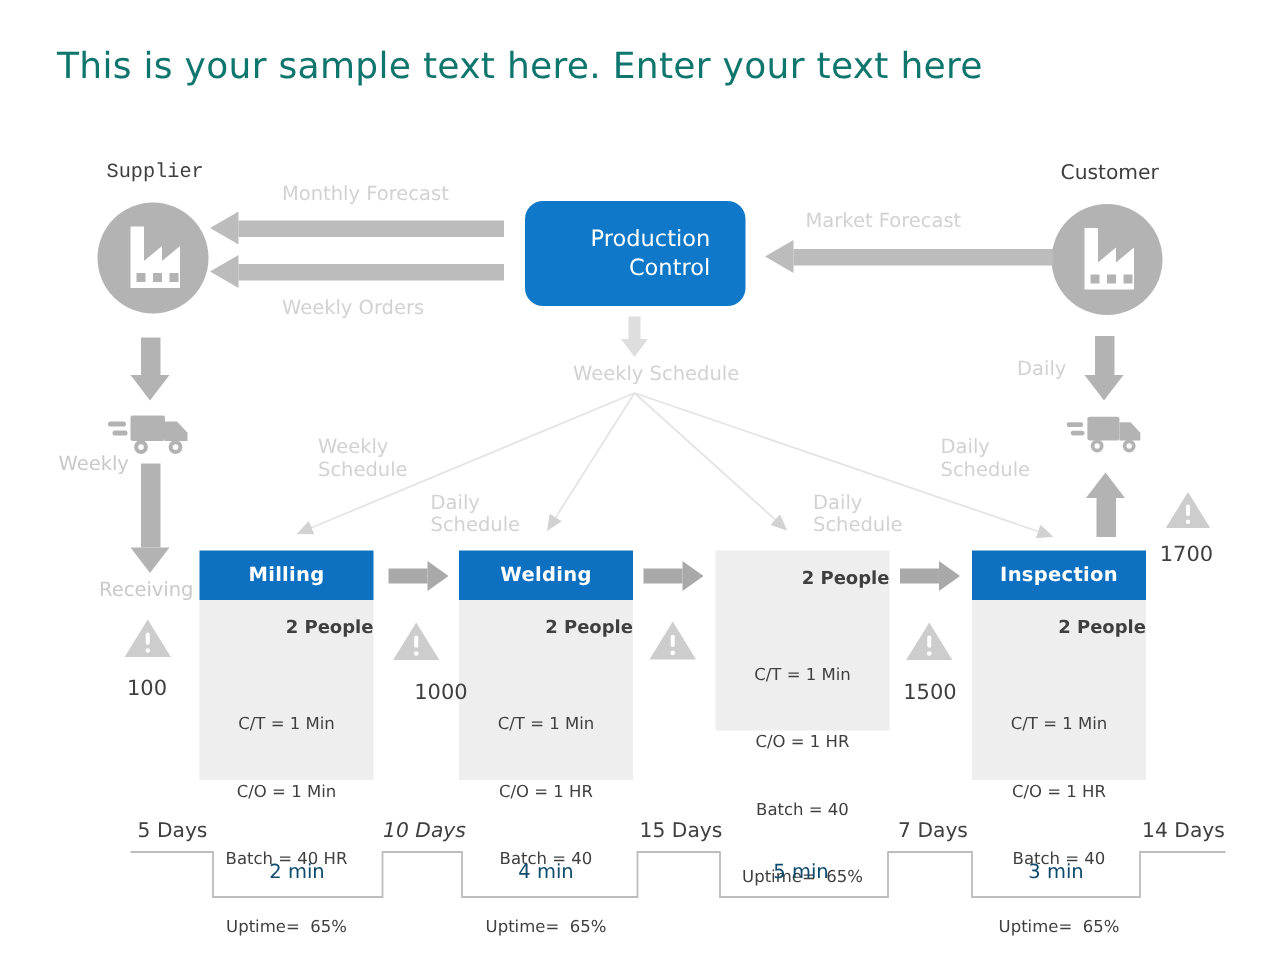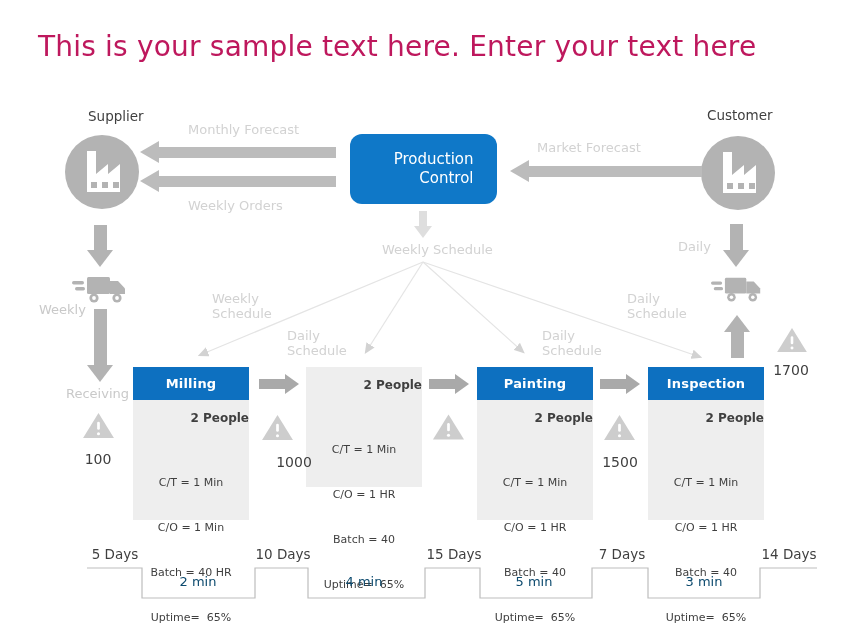--- a/index.html
+++ b/index.html
@@ -2,21 +2,21 @@
 <html><head>
 <meta charset="utf-8">
 <style>
   * { margin:0; padding:0; box-sizing:border-box; }
   html,body { background:#ffffff; }
   .canvas {
     position:relative; width:853px; height:640px; background:#ffffff;
     font-family:"DejaVu Sans", "Liberation Sans", sans-serif; overflow:hidden;
   }
   .abs { position:absolute; }
-  .title { left:38px; top:30px; font-size:28px; color:#be185d; letter-spacing:0.2px; }
+  .title { left:38px; top:30px; font-size:24px; color:#0f766e; letter-spacing:0.2px; }
   .node-label { font-size:13.5px; color:#3f3f3f; }
   .lbl-light { font-size:13px; color:#d2d2d2; }
   .lbl-light2 { font-size:13px; color:#c9c9c9; }
   .wrap2 { line-height:15px; }
   .num { font-size:14px; color:#3f3f3f; text-align:center; }
 
   
   .pc-box {
     left:350px; top:134px; width:147px; height:70px; background:#0f78c8;
     border-radius:12px; display:flex; align-items:center; justify-content:center;
@@ -53,21 +53,21 @@
   .tl-day { font-size:13.5px; color:#3f3f3f; transform:translateX(-50%); white-space:nowrap; }
   .tl-min { font-size:13px; color:#0c4a6e; transform:translateX(-50%); white-space:nowrap; }
 </style>
 </head>
 <body>
 
 <div class="canvas">
 
   <div class="abs title">This is your sample text here. Enter your text here</div>
 
-  <div class="abs node-label" style="left:88px; top:108px;">Supplier</div>
+  <div class="abs node-label" style="left:71px; top:108px;font-family:Liberation Mono, monospace;">Supplier</div>
   <svg class="abs" style="left:64px; top:134px;" width="76" height="76" viewBox="0 0 76 76">
     <circle cx="38" cy="38" r="37" fill="#b3b3b3"></circle>
     <path d="M23,58 V17 h9 V40 l12,-10 V40 l12,-10 V58 Z" fill="#ffffff"></path>
     <rect x="27" y="48" width="6" height="6" fill="#b3b3b3"></rect>
     <rect x="38" y="48" width="6" height="6" fill="#b3b3b3"></rect>
     <rect x="49" y="48" width="6" height="6" fill="#b3b3b3"></rect>
   </svg>
 
   <div class="abs node-label" style="left:707px; top:107px;">Customer</div>
   <svg class="abs" style="left:700px; top:135px;" width="76" height="76" viewBox="0 0 76 76">
@@ -183,33 +183,33 @@
       <div class="proc-stats">
         <div>C/T = 1 Min</div>
         <div>C/O = 1 Min</div>
         <div>Batch = 40 HR</div>
         <div>Uptime=  65%</div>
       </div>
     </div>
   </div>
 
   <div class="abs proc" style="left:306px;">
+    <div class="proc-header">Welding</div>
     <div class="proc-body">
       <div class="proc-people">2 People</div>
       <div class="proc-stats">
         <div>C/T = 1 Min</div>
         <div>C/O = 1 HR</div>
         <div>Batch = 40</div>
         <div>Uptime=  65%</div>
       </div>
     </div>
   </div>
 
   <div class="abs proc" style="left:477px;">
-    <div class="proc-header">Painting</div>
     <div class="proc-body">
       <div class="proc-people">2 People</div>
       <div class="proc-stats">
         <div>C/T = 1 Min</div>
         <div>C/O = 1 HR</div>
         <div>Batch = 40</div>
         <div>Uptime=  65%</div>
       </div>
     </div>
   </div>
@@ -257,21 +257,21 @@
     <polygon points="17,1 33,27 1,27" fill="#cdcdcd"></polygon>
     <rect x="15.6" y="10" width="2.8" height="8.5" rx="1.4" fill="#ffffff"></rect>
     <circle cx="17" cy="22.5" r="1.6" fill="#ffffff"></circle>
   </svg>
   <div class="abs num" style="left:598px; top:454px; width:44px;">1500</div>
 
   <svg class="abs" style="left:80px; top:540px;" width="745" height="70" viewBox="0 0 745 70">
     <path d="M7,28 H62 V58 H175 V28 H228 V58 H345 V28 H400 V58 H512 V28 H568 V58 H680 V28 H737" fill="none" stroke="#bdbdbd" stroke-width="1.2"></path>
   </svg>
   <div class="abs tl-day" style="left:115px; top:546px;">5 Days</div>
-  <div class="abs tl-day" style="left:283px; top:546px;">10 Days</div>
+  <div class="abs tl-day" style="left:283px; top:546px;font-style:italic;">10 Days</div>
   <div class="abs tl-day" style="left:454px; top:546px;">15 Days</div>
   <div class="abs tl-day" style="left:622px; top:546px;">7 Days</div>
   <div class="abs tl-day" style="left:789px; top:546px;">14 Days</div>
   <div class="abs tl-min" style="left:198px; top:574px;">2 min</div>
   <div class="abs tl-min" style="left:364px; top:574px;">4 min</div>
   <div class="abs tl-min" style="left:534px; top:574px;">5 min</div>
   <div class="abs tl-min" style="left:704px; top:574px;">3 min</div>
 
 </div>
 

